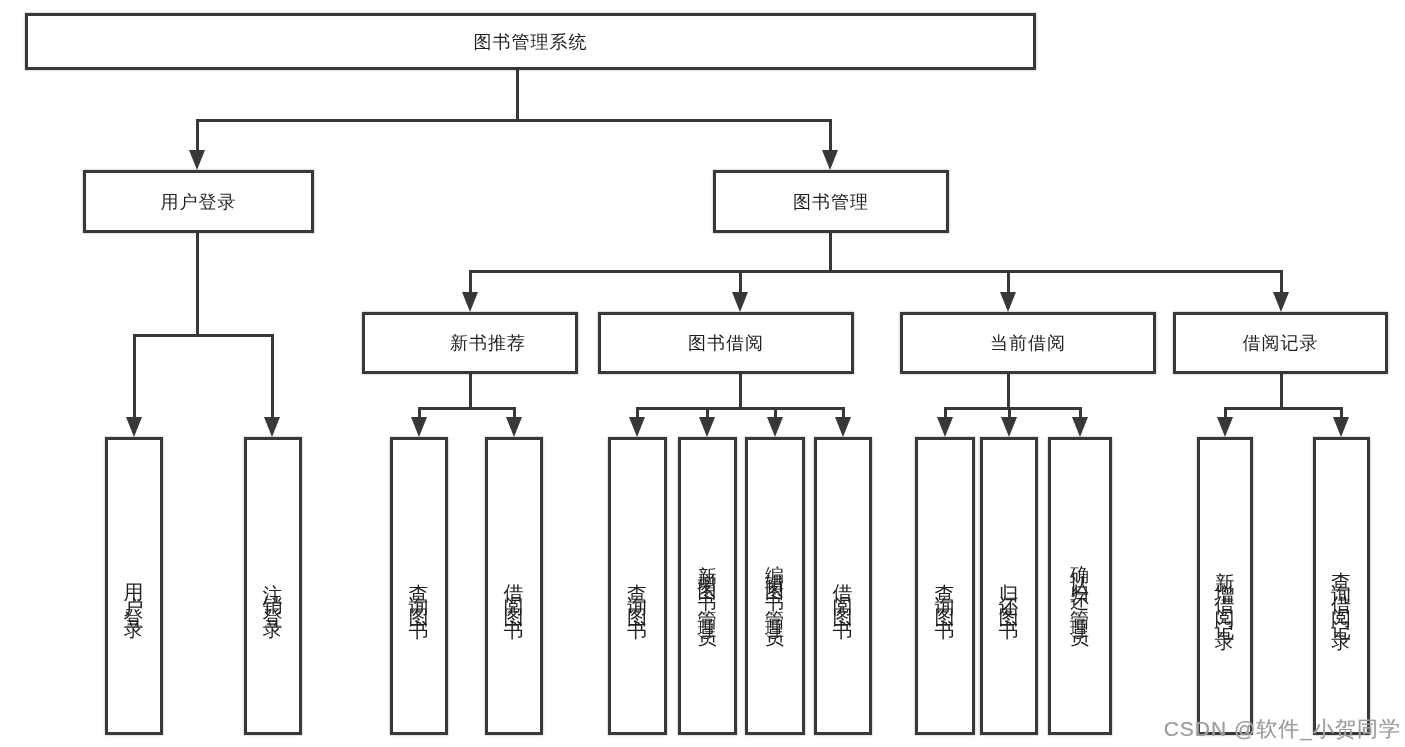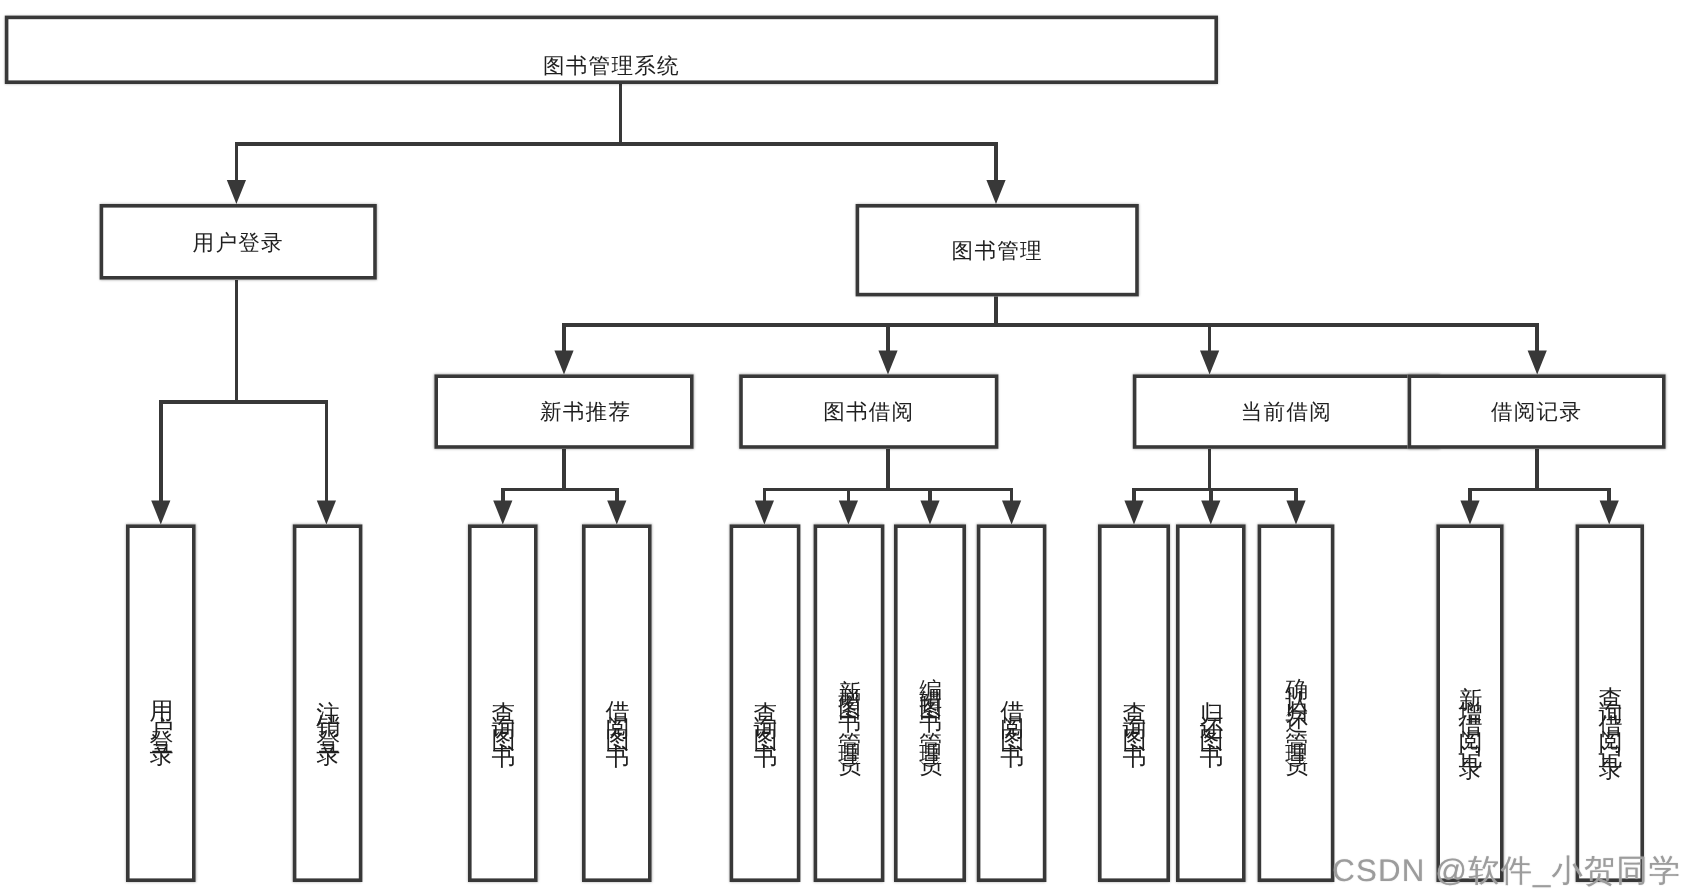--- a/index.html
+++ b/index.html
@@ -15,21 +15,21 @@
   }
   .node .lbl{font-size:18px;letter-spacing:1px;color:#1f1f1f;white-space:nowrap;}
   .leaf .lbl{
     writing-mode:vertical-lr;text-orientation:mixed;
     font-size:20px;letter-spacing:12px;line-height:1;color:#1f1f1f;
     margin-bottom:-12px;
   }
   .leaf .lbl.dense{font-size:19px;letter-spacing:9px;margin-bottom:-9px;}
   #watermark{
     position:absolute;right:4px;bottom:4px;z-index:3;
-    font-size:26px;color:#9c9c9c;letter-spacing:1px;white-space:nowrap;
+    font-size:21px;color:#9c9c9c;letter-spacing:1px;white-space:nowrap;
     text-shadow:0 0 1px #c9c9c9;
   }
 </style>
 </head>
 <body>
 
 <div id="stage">
 
   <svg id="connectors" viewBox="0 0 1405 747" xmlns="http://www.w3.org/2000/svg">
     <g stroke="#383838" stroke-width="3" fill="none" shape-rendering="crispEdges">
@@ -64,38 +64,38 @@
       <polygon points="775,437 767,417 783,417"></polygon>
       <polygon points="843,437 835,417 851,417"></polygon>
       <polygon points="945,437 937,417 953,417"></polygon>
       <polygon points="1009,437 1001,417 1017,417"></polygon>
       <polygon points="1080,437 1072,417 1088,417"></polygon>
       <polygon points="1225,437 1217,417 1233,417"></polygon>
       <polygon points="1341,437 1333,417 1349,417"></polygon>
     </g>
   </svg>
 
-  <div class="node" style="left:4px;top:13px;width:1011px;height:57px;align-items:flex-end;">
+  <div class="node" style="left:25px;top:13px;width:1011px;height:57px;">
     <span class="lbl">图书管理系统</span>
   </div>
 
   <div class="node" style="left:83px;top:170px;width:231px;height:63px;">
     <span class="lbl">用户登录</span>
   </div>
-  <div class="node" style="left:713px;top:170px;width:236px;height:77px;text-align:center;">
+  <div class="node" style="left:713px;top:170px;width:236px;height:63px;text-align:center;">
     <span class="lbl">图书管理</span>
   </div>
 
   <div class="node" style="left:362px;top:312px;width:216px;height:62px;padding-left:36px;">
     <span class="lbl">新书推荐</span>
   </div>
-  <div class="node" style="left:616px;top:312px;width:216px;height:62px;justify-content:center;">
+  <div class="node" style="left:598px;top:312px;width:256px;height:62px;justify-content:center;">
     <span class="lbl">图书借阅</span>
   </div>
-  <div class="node" style="left:900px;top:312px;width:256px;height:62px;margin-left:44px;">
+  <div class="node" style="left:900px;top:312px;width:256px;height:62px;">
     <span class="lbl">当前借阅</span>
   </div>
   <div class="node" style="left:1173px;top:312px;width:215px;height:62px;text-align:right;">
     <span class="lbl">借阅记录</span>
   </div>
 
   <div class="node leaf" style="left:105px;top:437px;width:58px;height:298px;">
     <span class="lbl">用户登录</span>
   </div>
   <div class="node leaf" style="left:244px;top:437px;width:58px;height:298px;">

